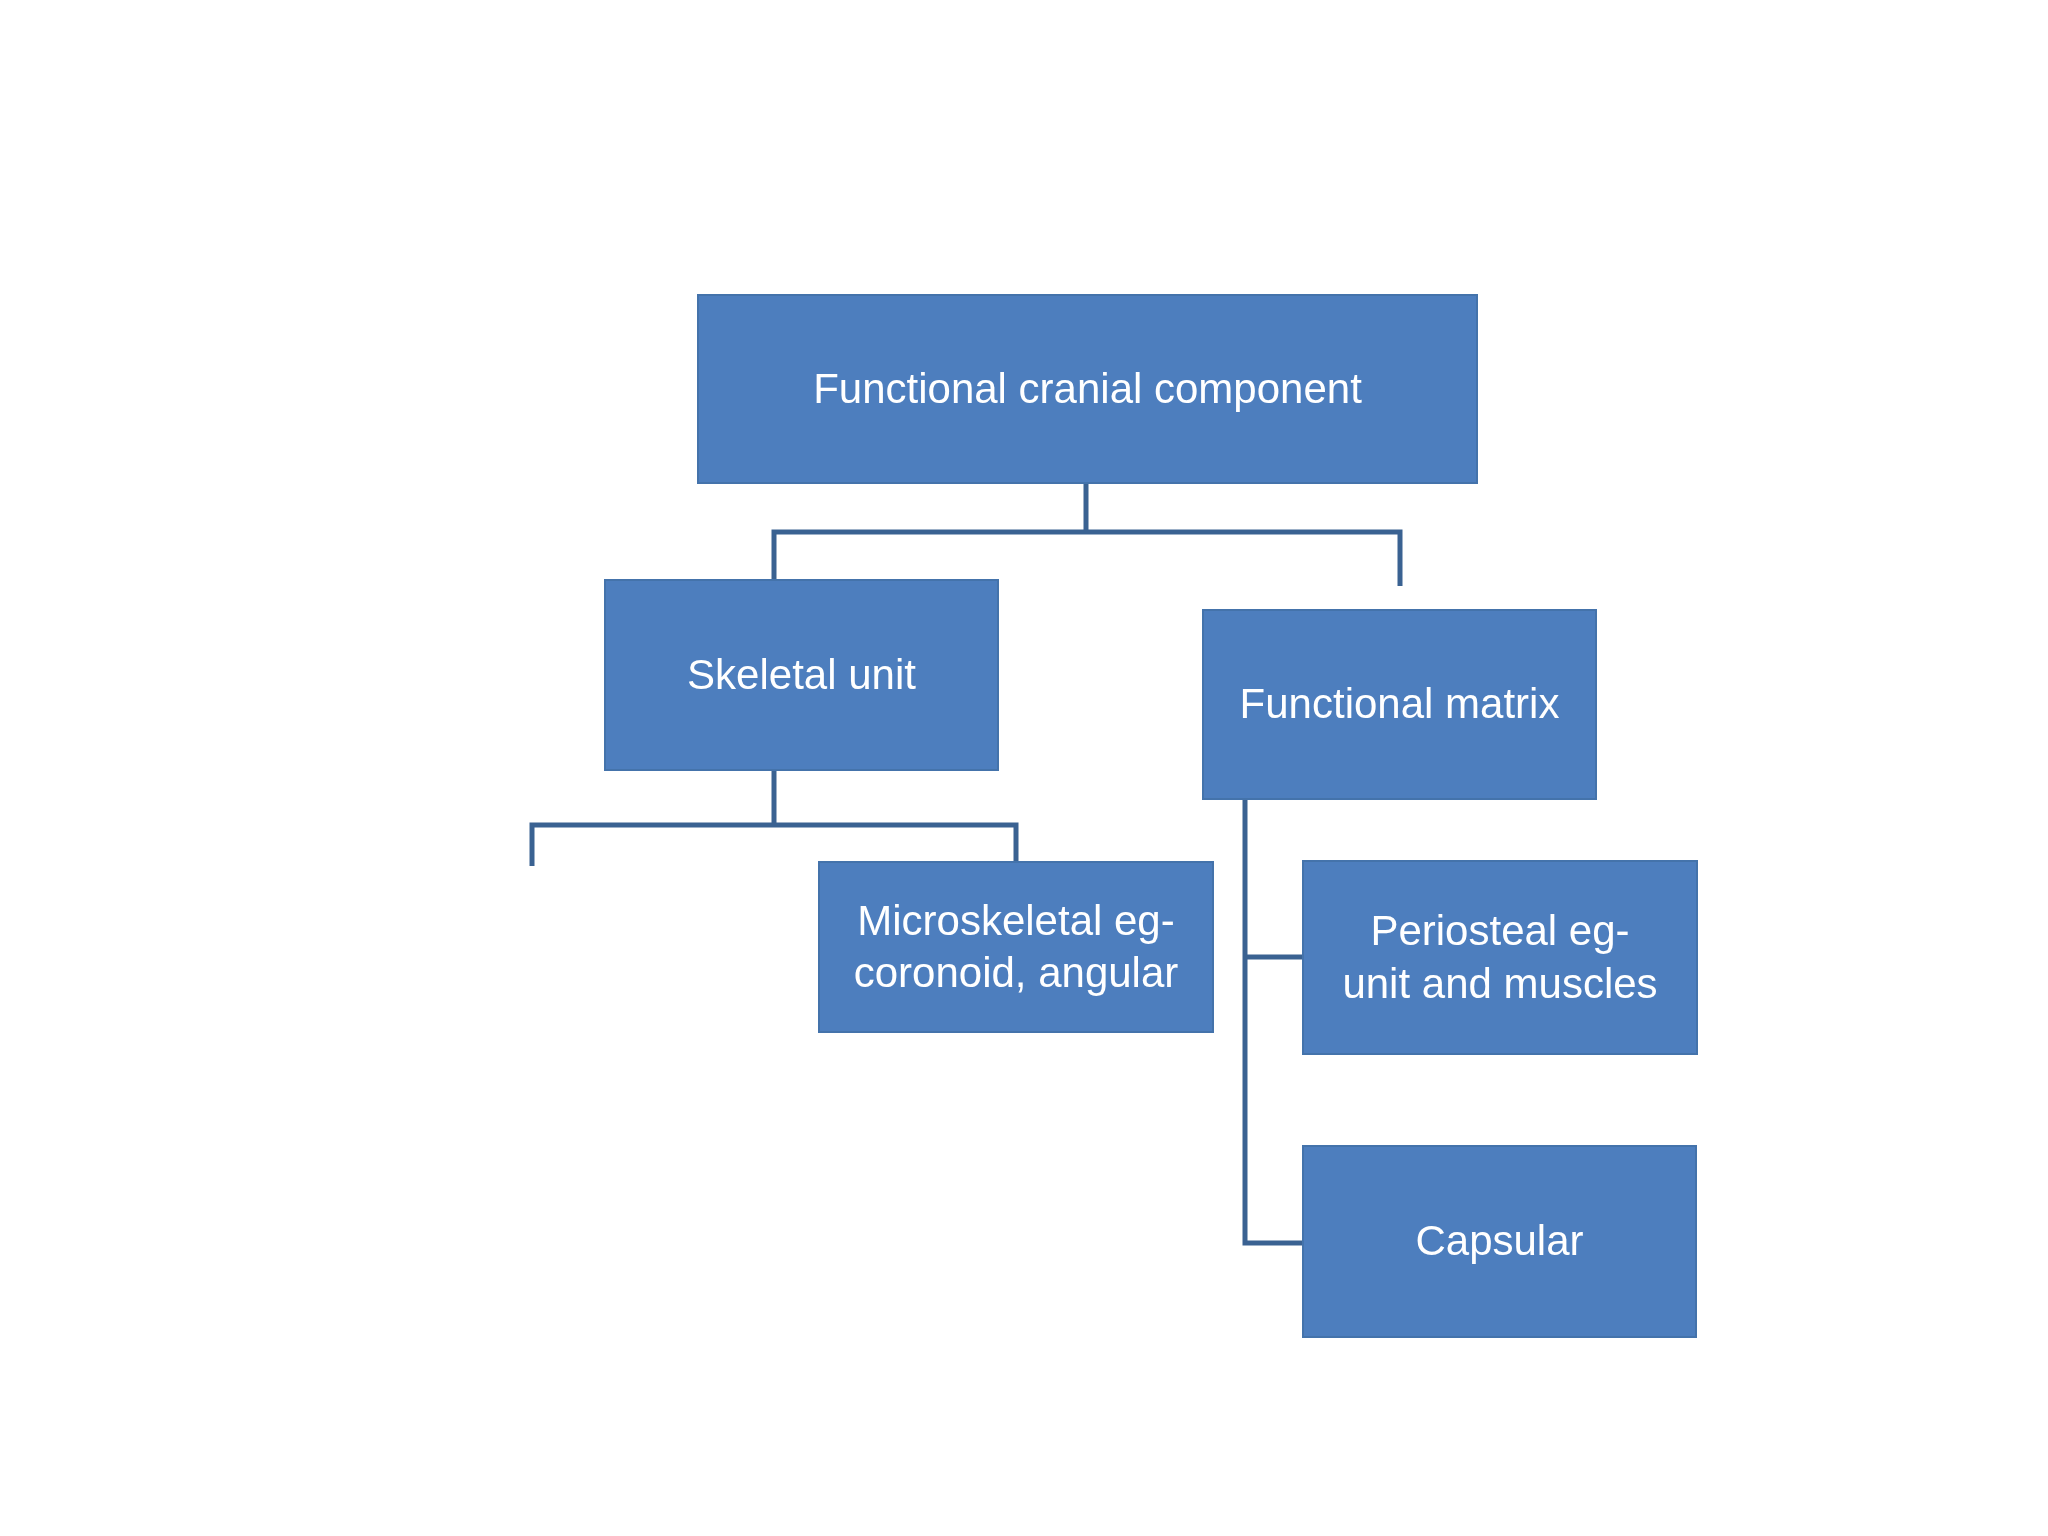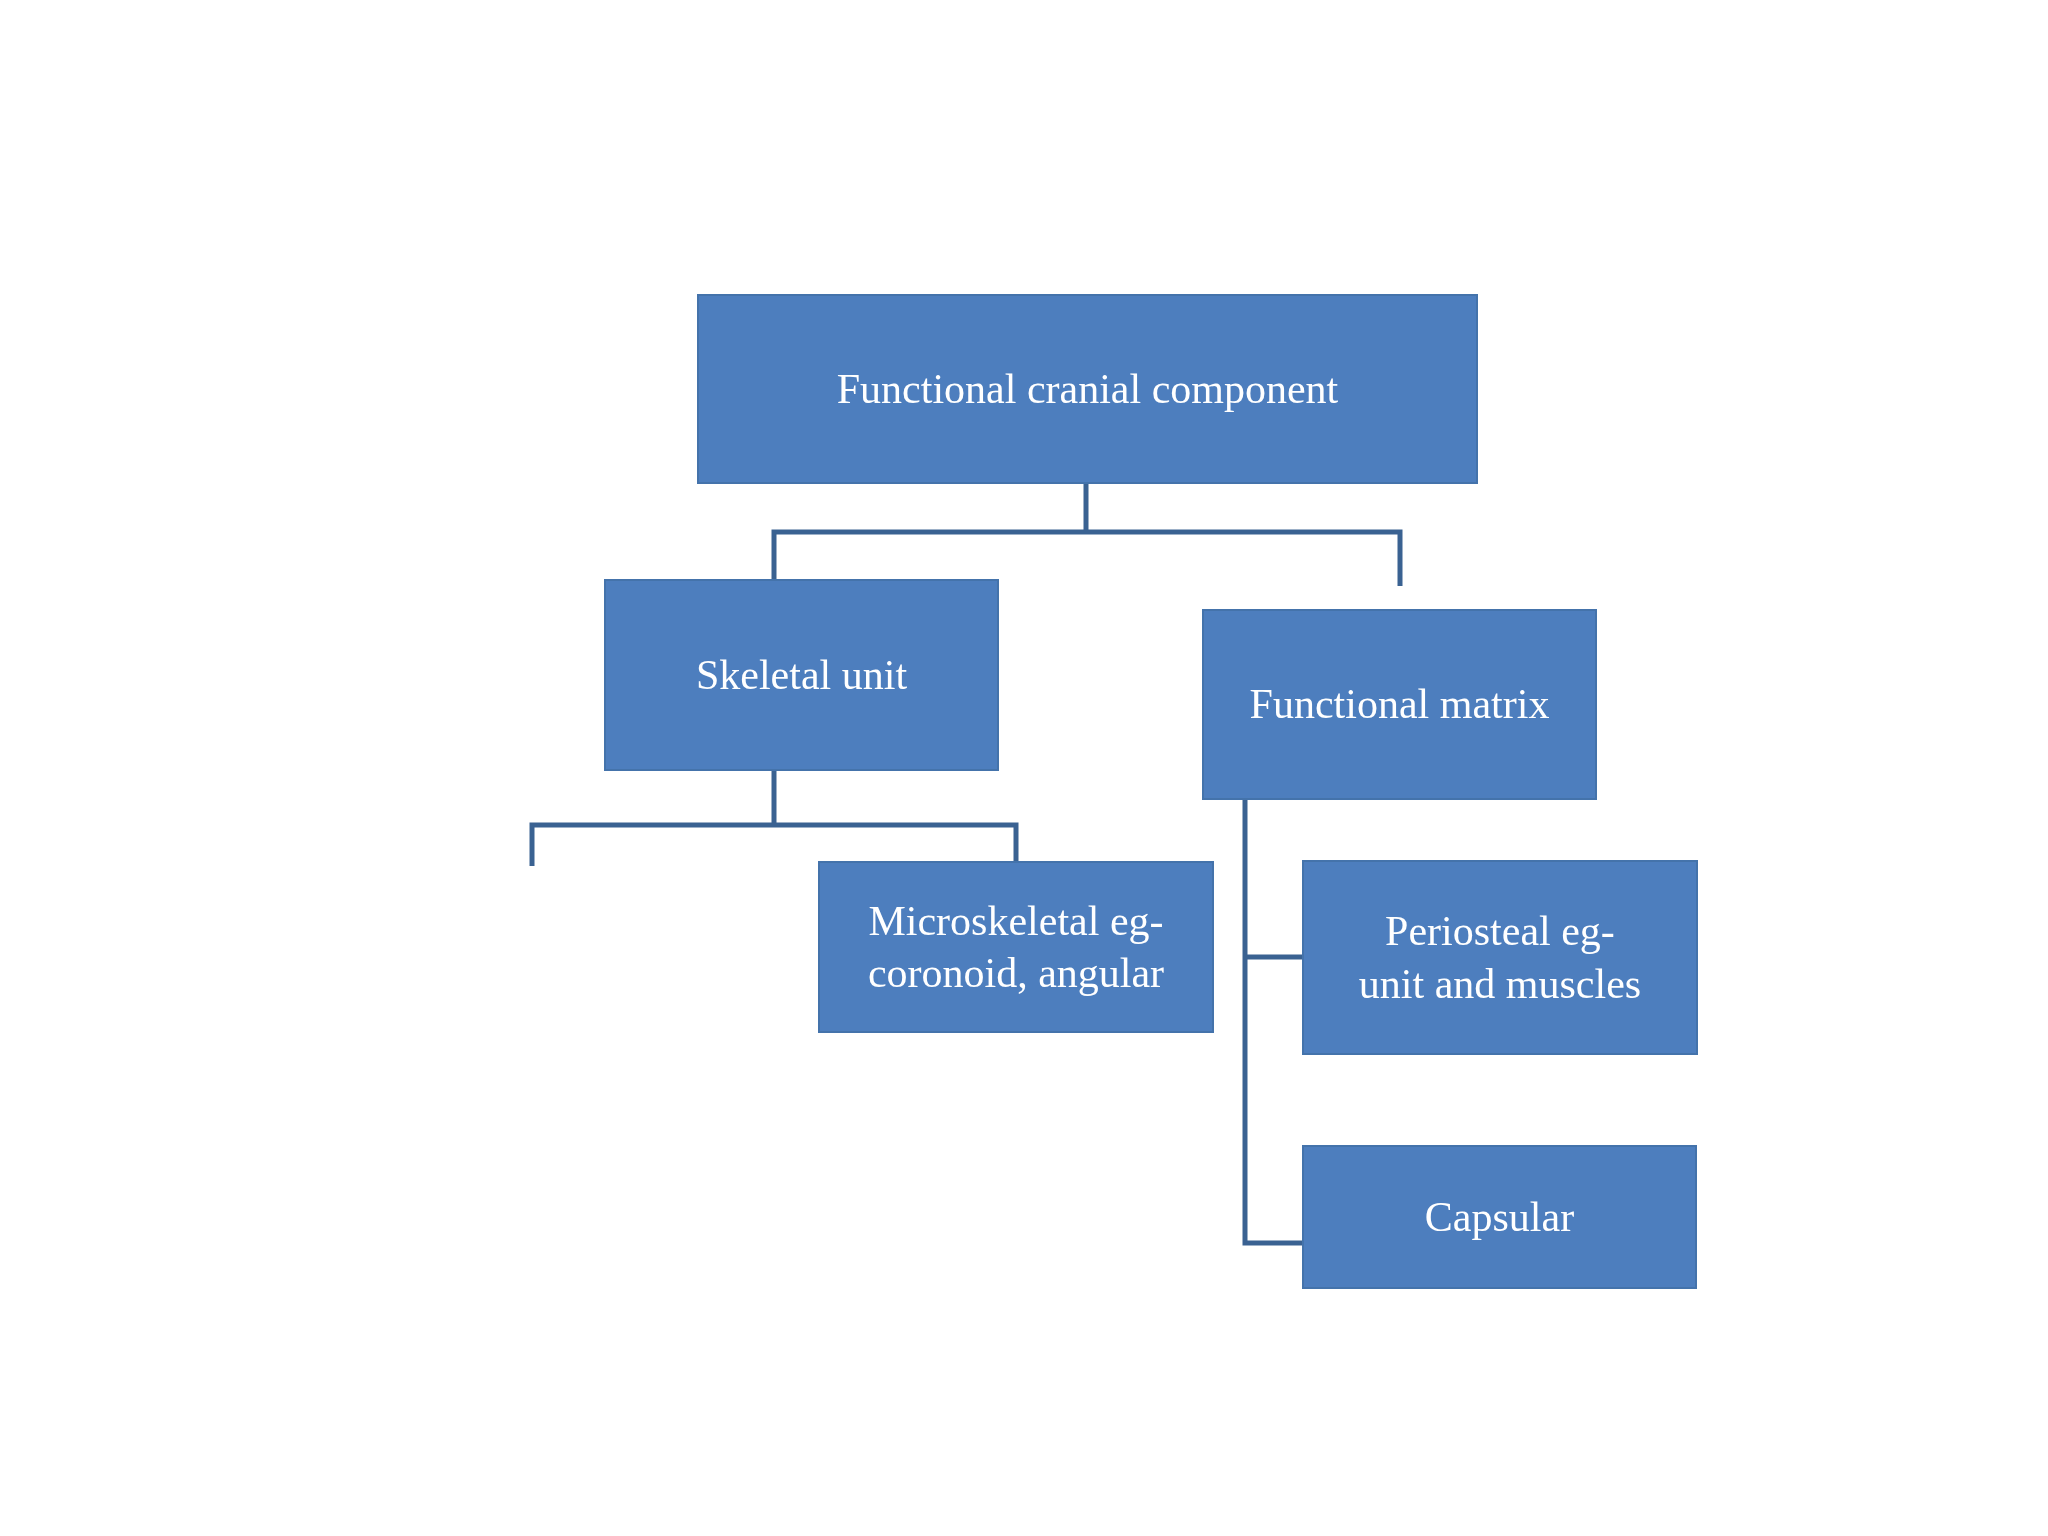--- a/index.html
+++ b/index.html
@@ -37,21 +37,20 @@
     display: flex;
     flex-direction: column;
     align-items: center;
     justify-content: center;
     text-align: center;
     font-size: 42px;
     line-height: 1.25;
   }
   .node-text {
     white-space: pre-line;
-    font-family: Liberation Serif, serif;
   }
   .node-sub {
     margin-top: 16px;
   }
 </style>
 </head>
 <body>
 
 <div class="stage">
 
@@ -77,17 +76,17 @@
   <div class="node" style="left:818px; top:861px; width:396px; height:172px;">
     <div class="node-text">Microskeletal eg-
 coronoid, angular</div>
   </div>
 
   <div class="node" style="left:1302px; top:860px; width:396px; height:195px;">
     <div class="node-text">Periosteal eg-
 unit and muscles</div>
   </div>
 
-  <div class="node" style="left:1302px; top:1145px; width:395px; height:144px;">
+  <div class="node" style="left:1302px; top:1145px; width:395px; height:193px;">
     <div class="node-text">Capsular</div>
   </div>
 
 </div>
 
 </body></html>

